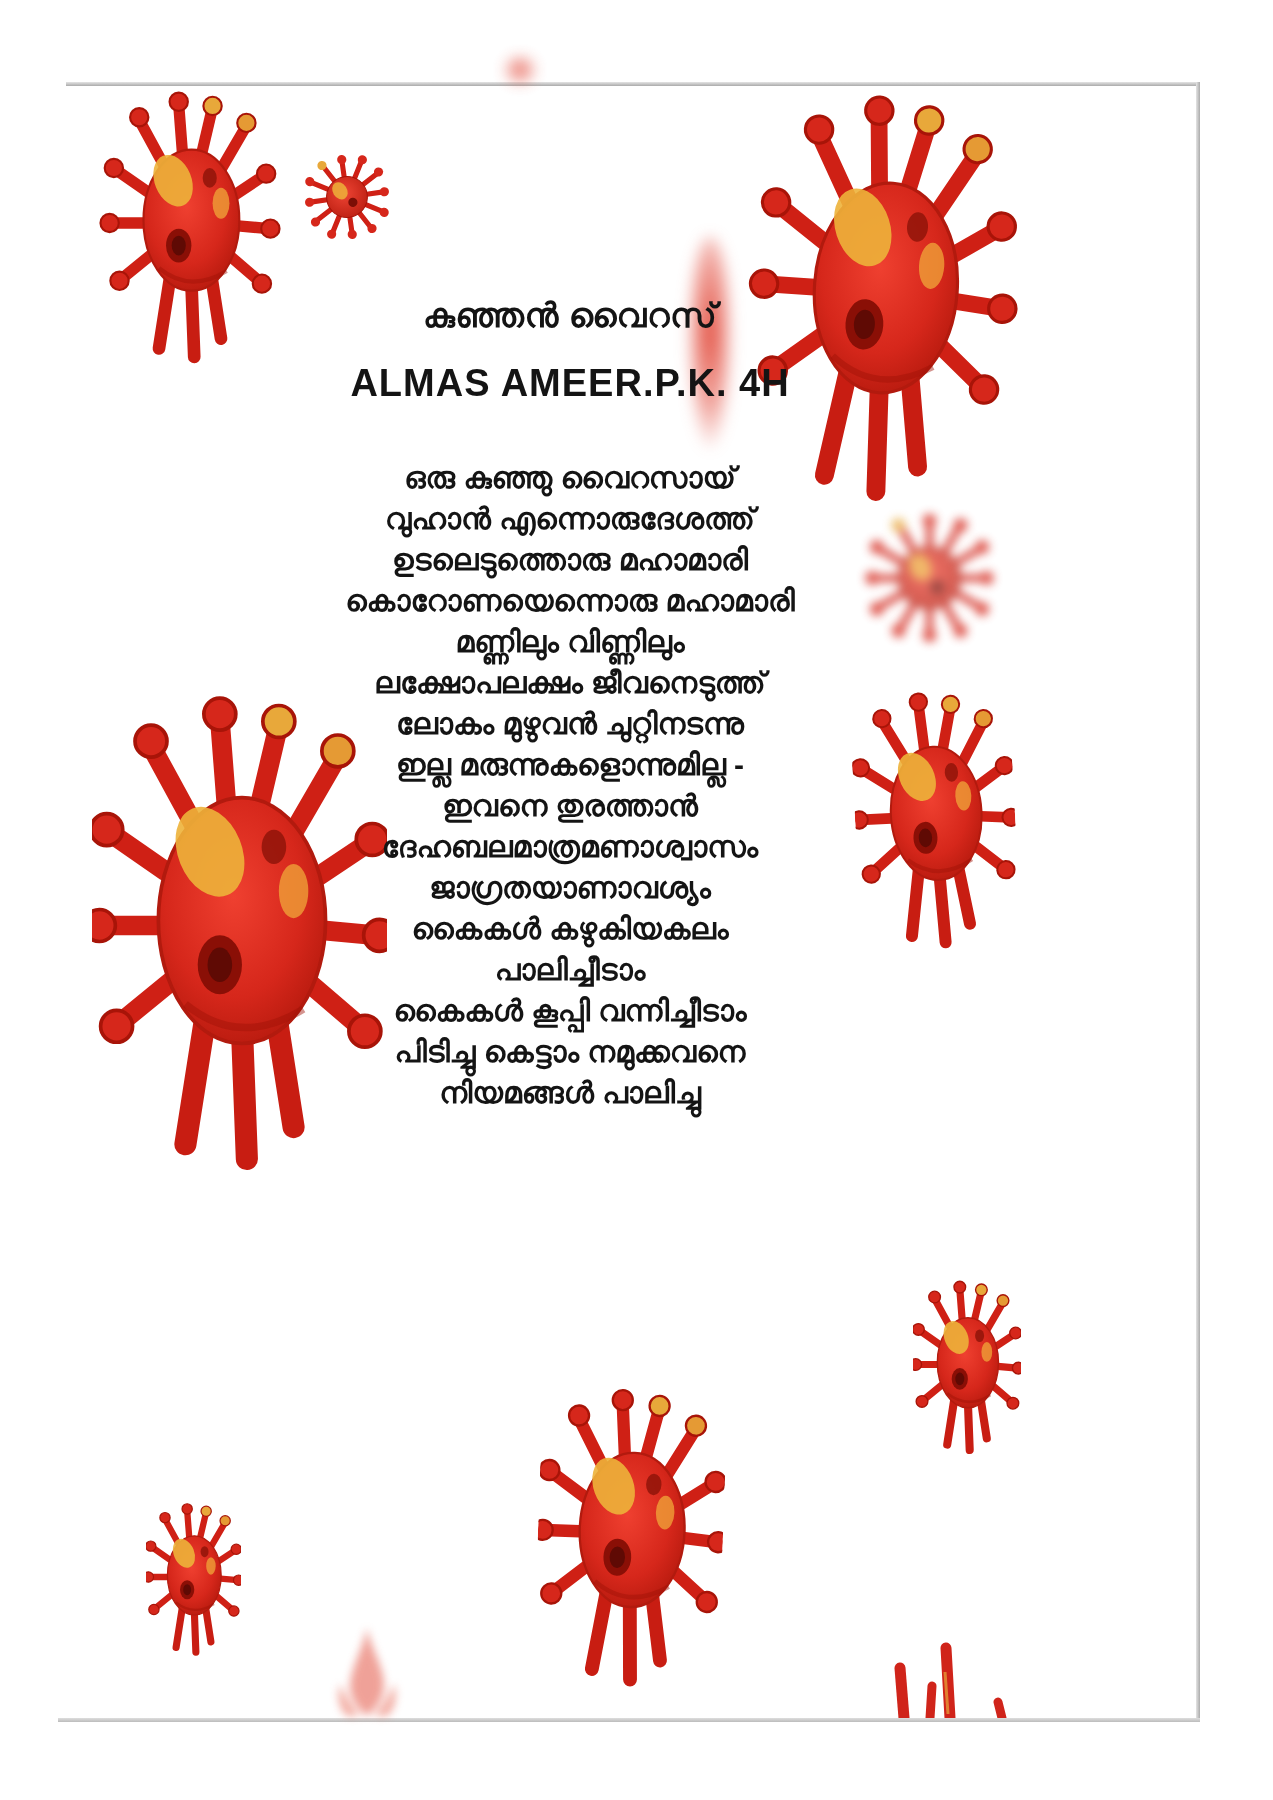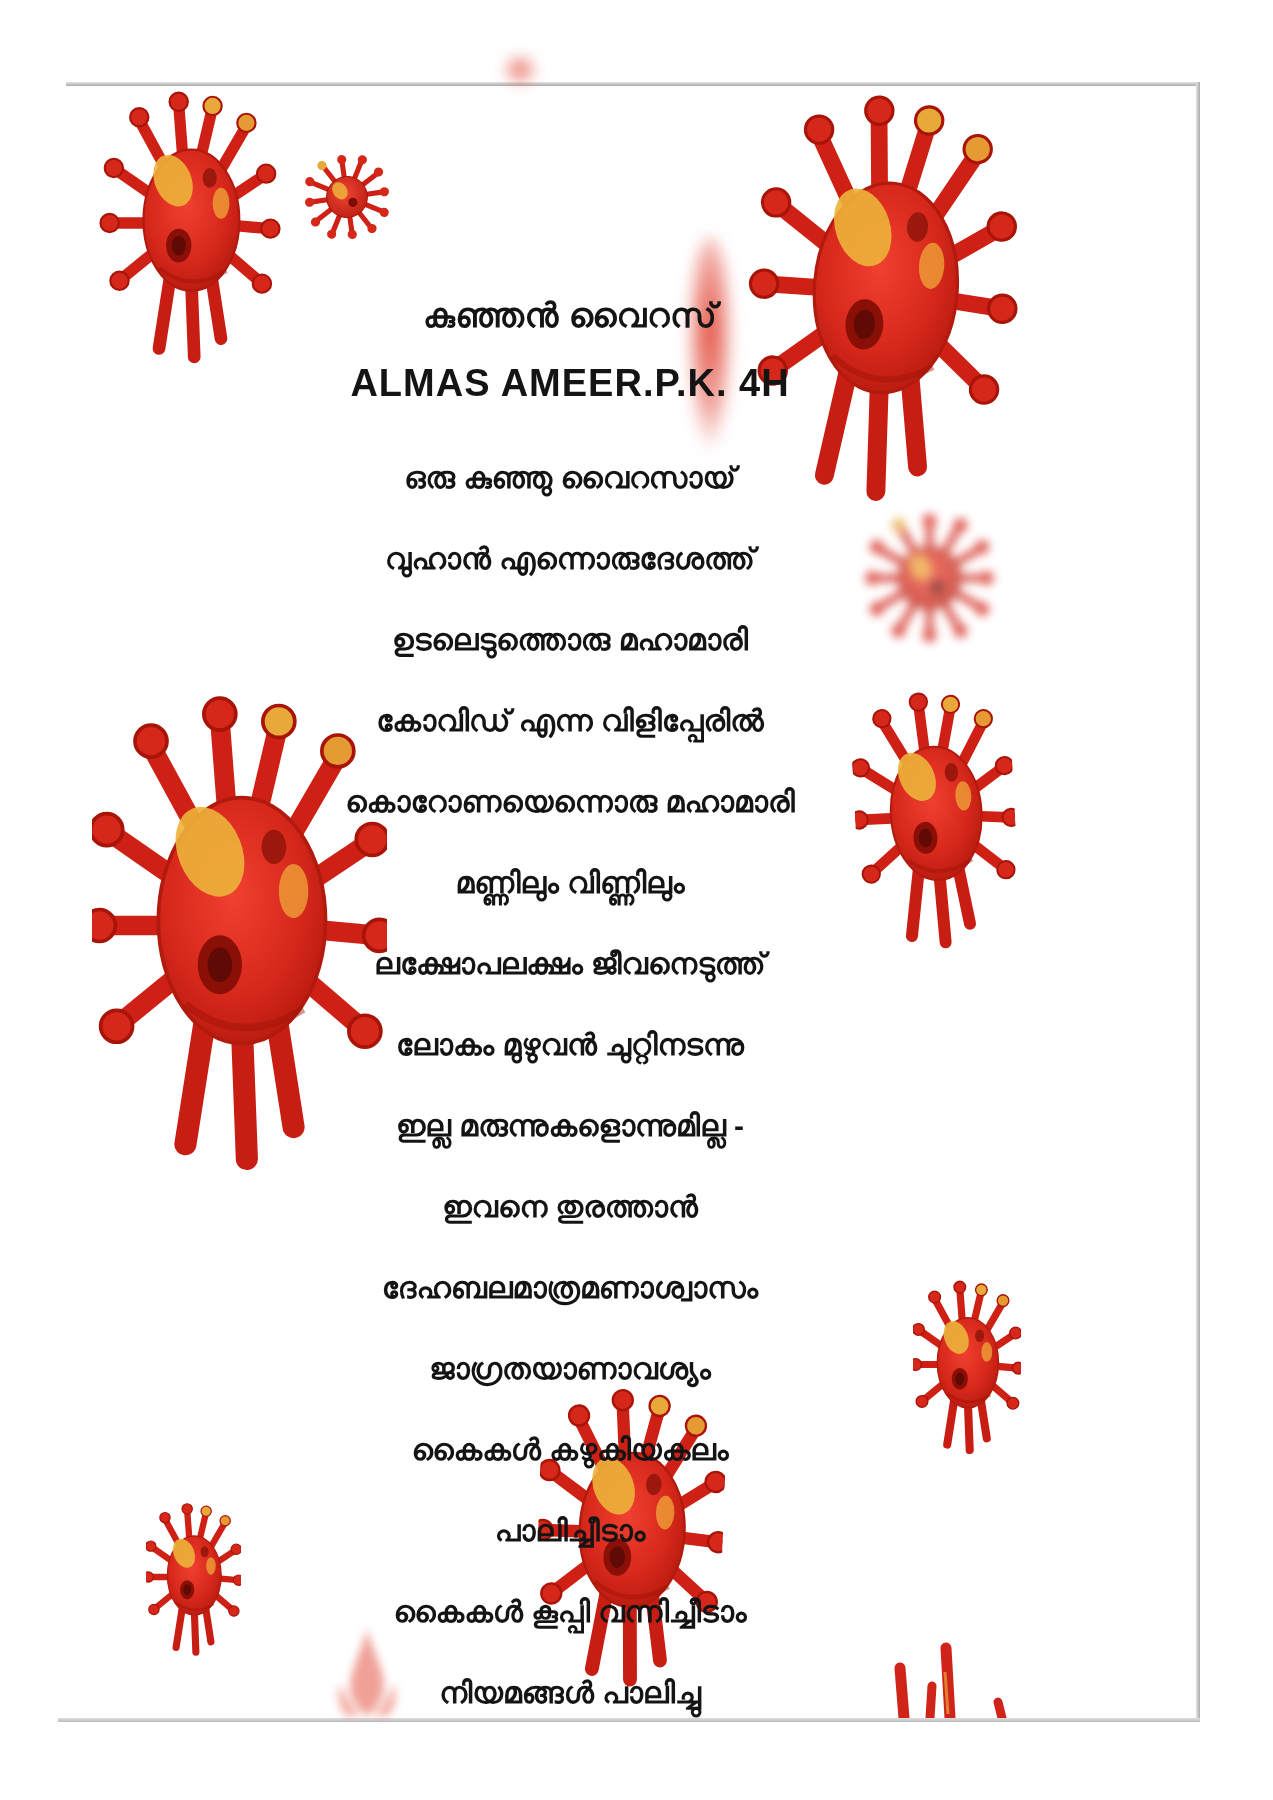--- a/index.html
+++ b/index.html
@@ -22,21 +22,21 @@
   .smudge{
     border-radius:50%;
     background:radial-gradient(ellipse at 50% 45%, rgba(224,62,46,.9) 0%, rgba(224,62,46,.45) 45%, rgba(224,62,46,0) 72%);
     filter:blur(7px);
   }
   
   .textcol{position:absolute;left:250px;top:296px;width:640px;text-align:center;color:#141414;z-index:5;}
   .title{font-size:34px;font-weight:700;letter-spacing:.5px;}
   .author{font-size:38px;font-weight:700;margin-top:26px;letter-spacing:1px;}
   .poem{margin-top:52px;}
-  .poem-line{font-size:30px;font-weight:700;line-height:41px;white-space:nowrap;margin-top:40px;}
+  .poem-line{font-size:30px;font-weight:700;line-height:41px;white-space:nowrap;}
 </style>
 </head>
 <body>
 
 <div class="canvas">
 
   <svg width="0" height="0" style="position:absolute" aria-hidden="true">
     <defs>
       <radialGradient id="bodyGrad" cx="45%" cy="40%" r="75%">
         <stop offset="0%" stop-color="#ef4030"></stop>
@@ -191,29 +191,29 @@
        <use href="#v-arms-up" width="140" height="86" preserveAspectRatio="none"></use>
     </svg>
 
   <div class="textcol">
     <div class="title">കുഞ്ഞൻ വൈറസ്</div>
     <div class="author">ALMAS AMEER.P.K. 4H</div>
     <div class="poem">
       <div class="poem-line">ഒരു കുഞ്ഞു വൈറസായ്</div>
       <div class="poem-line">വുഹാൻ എന്നൊരുദേശത്ത്</div>
       <div class="poem-line">ഉടലെടുത്തൊരു മഹാമാരി</div>
-      <div class="poem-line">കോവിഡ് എന്ന വിളിപ്പേരിൽ</div>
       <div class="poem-line">കൊറോണയെന്നൊരു മഹാമാരി</div>
       <div class="poem-line">മണ്ണിലും വിണ്ണിലും</div>
       <div class="poem-line">ലക്ഷോപലക്ഷം ജീവനെടുത്ത്</div>
       <div class="poem-line">ലോകം മുഴുവൻ ചുറ്റിനടന്നു</div>
       <div class="poem-line">ഇല്ല മരുന്നുകളൊന്നുമില്ല -</div>
       <div class="poem-line">ഇവനെ തുരത്താൻ</div>
       <div class="poem-line">ദേഹബലമാത്രമണാശ്വാസം</div>
       <div class="poem-line">ജാഗ്രതയാണാവശ്യം</div>
       <div class="poem-line">കൈകൾ കഴുകിയകലം</div>
       <div class="poem-line">പാലിച്ചീടാം</div>
       <div class="poem-line">കൈകൾ കൂപ്പി വന്നിച്ചീടാം</div>
+      <div class="poem-line">പിടിച്ചു കെട്ടാം നമുക്കവനെ</div>
       <div class="poem-line">നിയമങ്ങൾ പാലിച്ചു</div>
     </div>
   </div>
 
 </div>
 
 </body></html>

